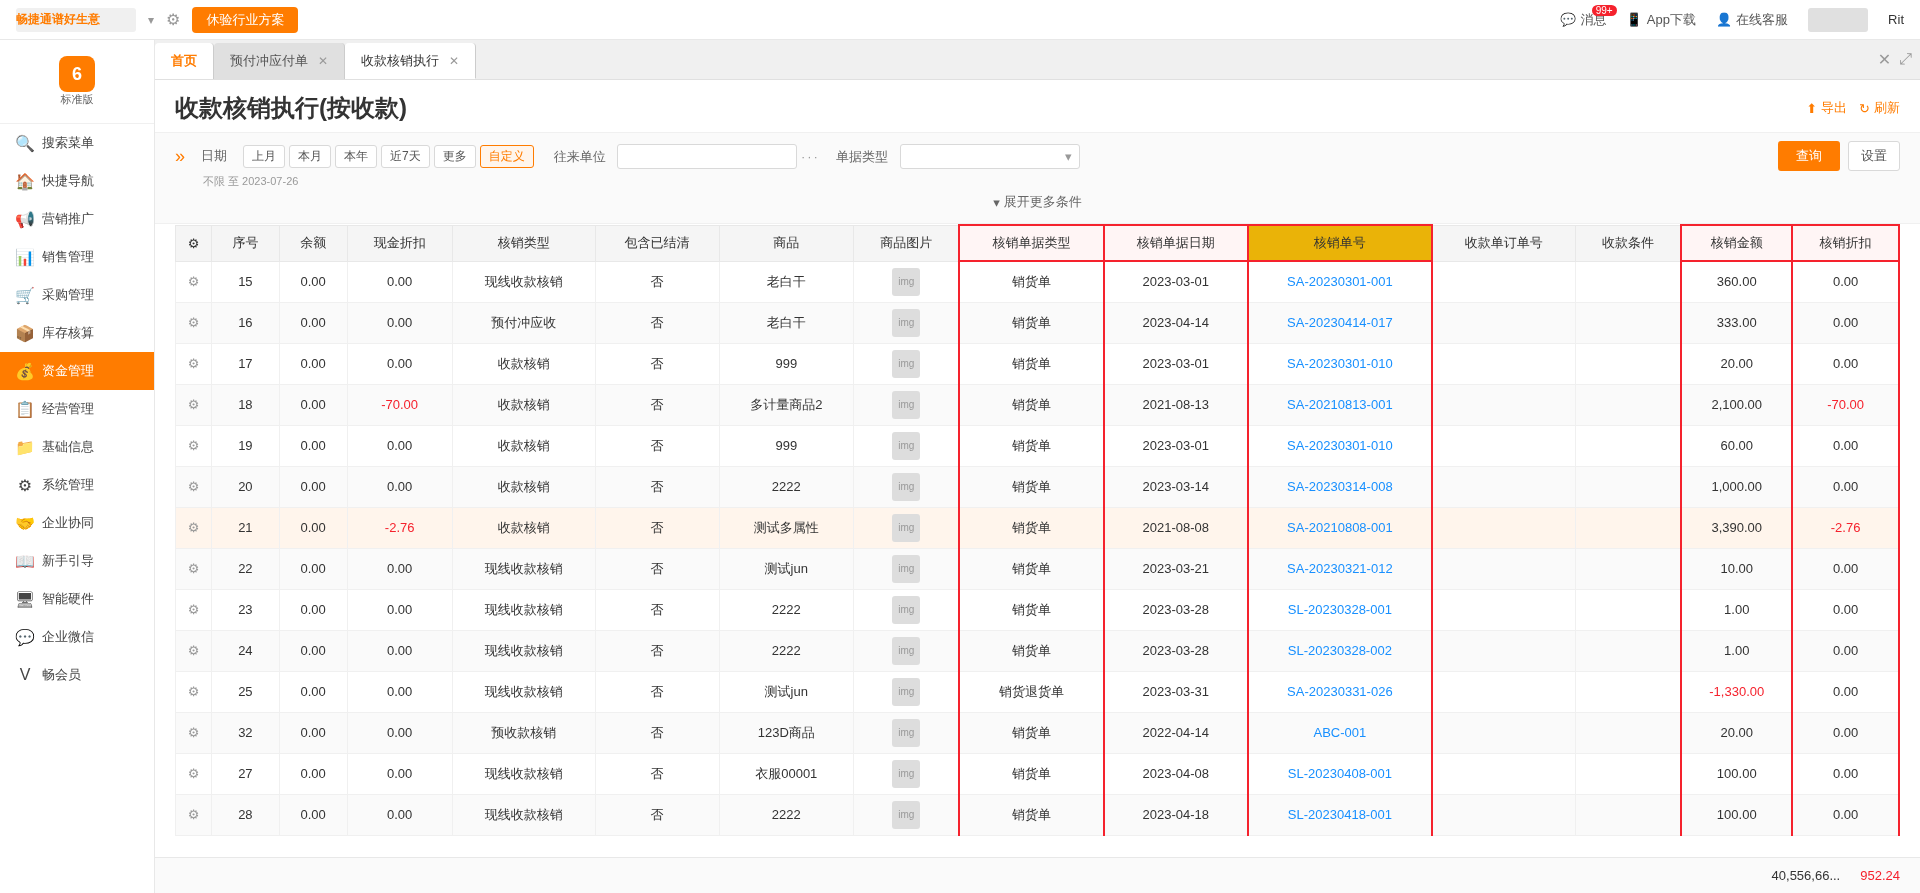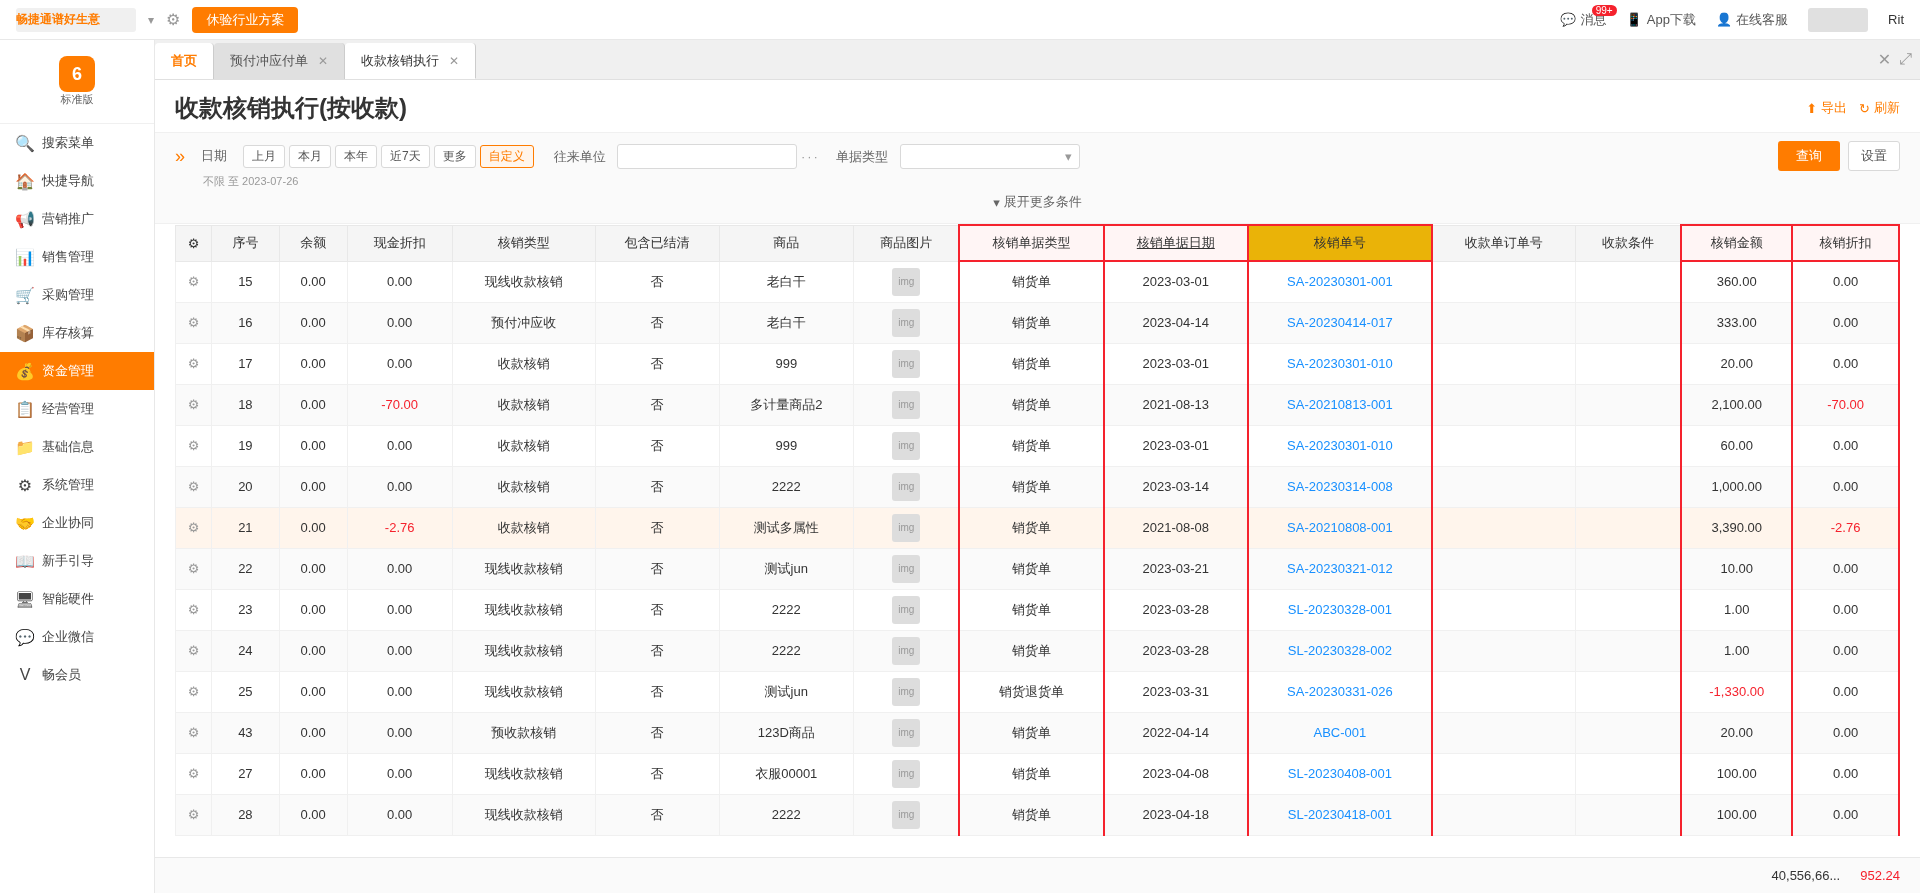--- a/index.html
+++ b/index.html
@@ -273,21 +273,21 @@
             <tr>
               <th class="th-settings">⚙</th>
               <th>序号</th>
               <th>余额</th>
               <th>现金折扣</th>
               <th>核销类型</th>
               <th>包含已结清</th>
               <th>商品</th>
               <th>商品图片</th>
               <th style="border:2px solid #f5222d;background:#fff5f5;">核销单据类型</th>
-              <th style="border:2px solid #f5222d;background:#fff5f5;text-decoration:underline;">核销单据日期</th>
+              <th style="border:2px solid #f5222d;background:#fff5f5;">核销单据日期</th>
               <th style="border:2px solid #f5222d;background:#eab308;">核销单号</th>
               <th>收款单订单号</th>
               <th>收款条件</th>
               <th style="border:2px solid #f5222d;background:#fff5f5;">核销金额</th>
               <th style="border:2px solid #f5222d;background:#fff5f5;">核销折扣</th>
             </tr>
           </thead>
           <tbody id="table-body">
               <tr>
       <td><span style="color:#999;cursor:pointer;">⚙</span></td>
@@ -493,21 +493,21 @@
       <td style="border-left:2px solid #f5222d;border-right:2px solid #f5222d;">销货退货单</td>
       <td style="border-left:2px solid #f5222d;border-right:2px solid #f5222d;">2023-03-31</td>
       <td style="border-left:2px solid #f5222d;border-right:2px solid #f5222d;"><a class="link" href="#">SA-20230331-026</a></td>
       <td></td>
       <td></td>
       <td class="red" style="border-left:2px solid #f5222d;border-right:2px solid #f5222d;">-1,330.00</td>
       <td class="" style="border-left:2px solid #f5222d;border-right:2px solid #f5222d;">0.00</td>
     </tr>
               <tr>
       <td><span style="color:#999;cursor:pointer;">⚙</span></td>
-      <td>43</td>
+      <td>32</td>
       <td>0.00</td>
       <td class="">0.00</td>
       <td>预收款核销</td>
       <td>否</td>
       <td>123D商品</td>
       <td>
                   <div style="width:28px;height:28px;background:#ddd;border-radius:3px;margin:auto;display:flex;align-items:center;justify-content:center;font-size:10px;color:#999;">img</div>
                 </td>
       <td style="border-left:2px solid #f5222d;border-right:2px solid #f5222d;">销货单</td>
       <td style="border-left:2px solid #f5222d;border-right:2px solid #f5222d;">2022-04-14</td>

